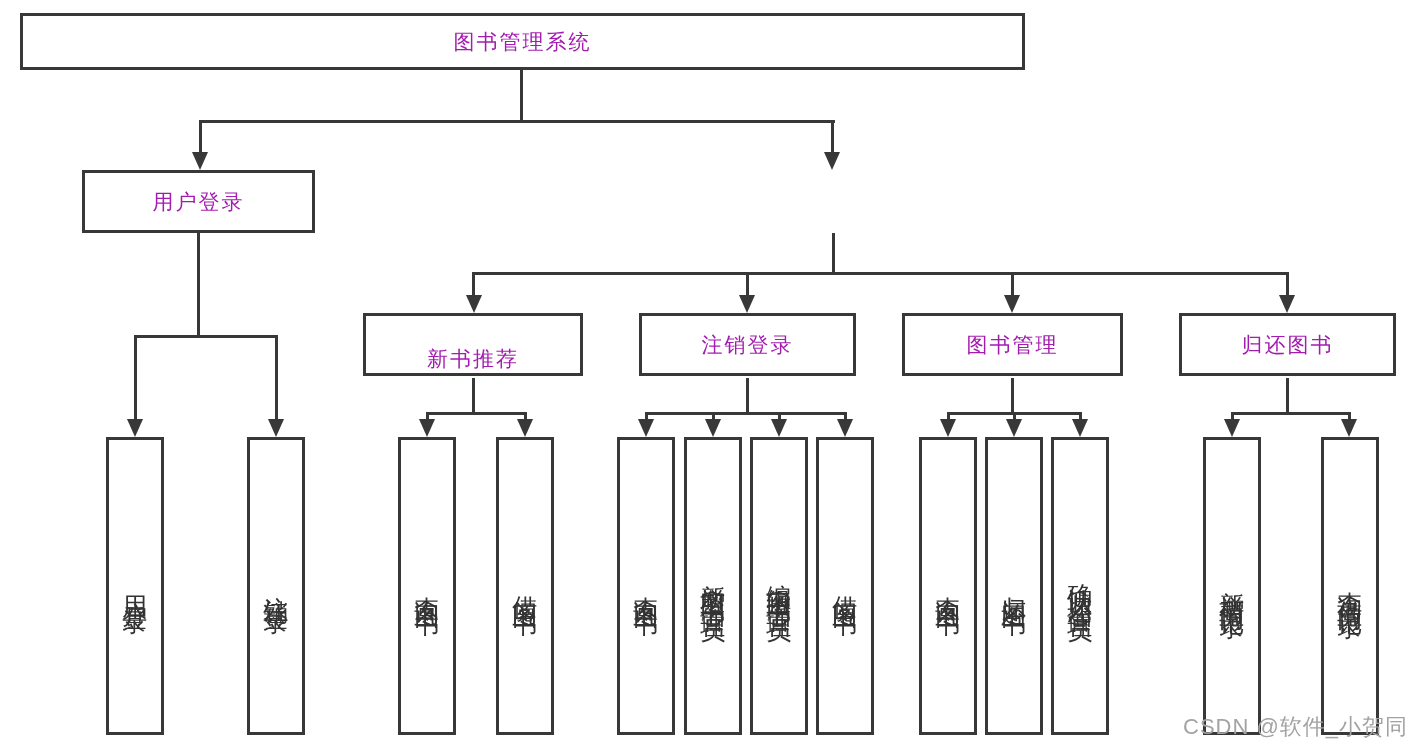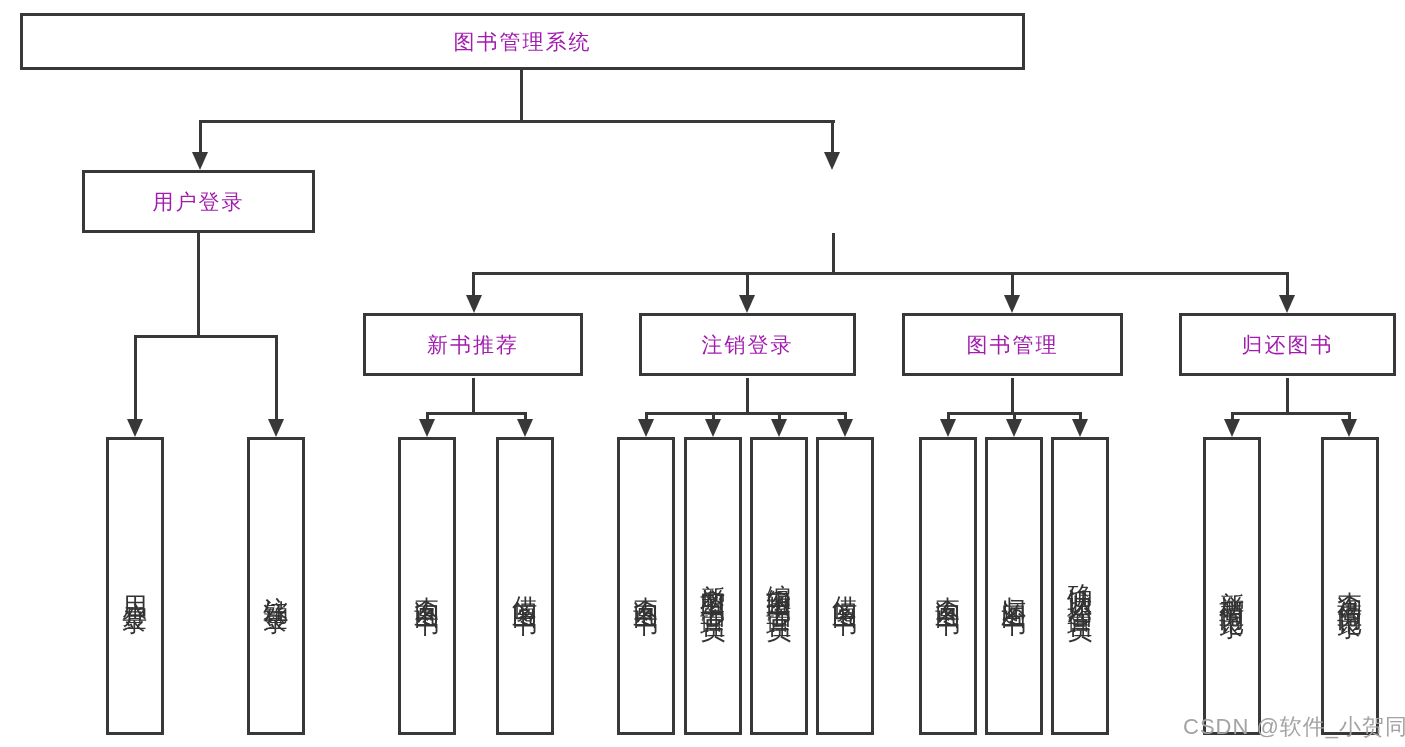--- a/index.html
+++ b/index.html
@@ -101,21 +101,21 @@
   <div class="line hline" style="left:472px; top:272px; width:817px;"></div>
   <div class="line vline" style="left:472px; top:272px; height:25px;"></div>
   <div class="arrow" style="left:466px; top:295px;"></div>
   <div class="line vline" style="left:746px; top:272px; height:25px;"></div>
   <div class="arrow" style="left:739px; top:295px;"></div>
   <div class="line vline" style="left:1011px; top:272px; height:25px;"></div>
   <div class="arrow" style="left:1004px; top:295px;"></div>
   <div class="line vline" style="left:1286px; top:272px; height:25px;"></div>
   <div class="arrow" style="left:1279px; top:295px;"></div>
 
-  <div class="box l3-box" style="left:363px; top:313px; width:220px;">
+  <div class="box l3-box" style="left:363px; top:313px; width:220px;align-items:flex-end;">
     <span class="hlabel">新书推荐</span>
   </div>
   <div class="box l3-box" style="left:639px; top:313px; width:217px;">
     <span class="hlabel">注销登录</span>
   </div>
   <div class="box l3-box" style="left:902px; top:313px; width:221px;">
     <span class="hlabel">图书管理</span>
   </div>
   <div class="box l3-box" style="left:1179px; top:313px; width:217px;">
     <span class="hlabel">归还图书</span>

